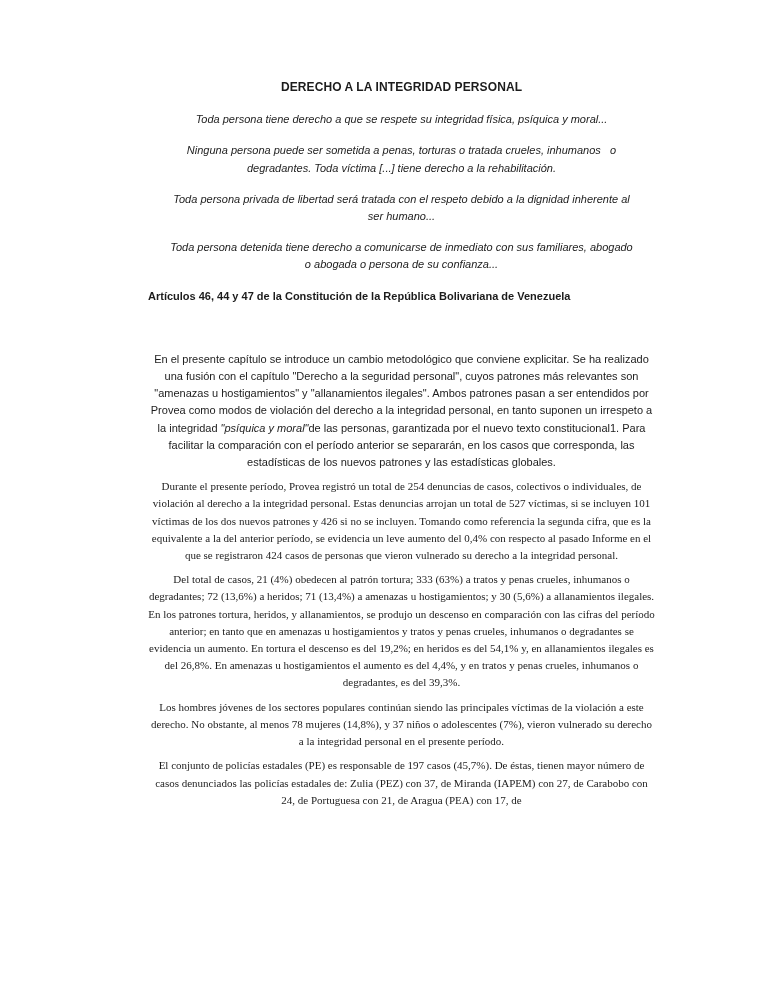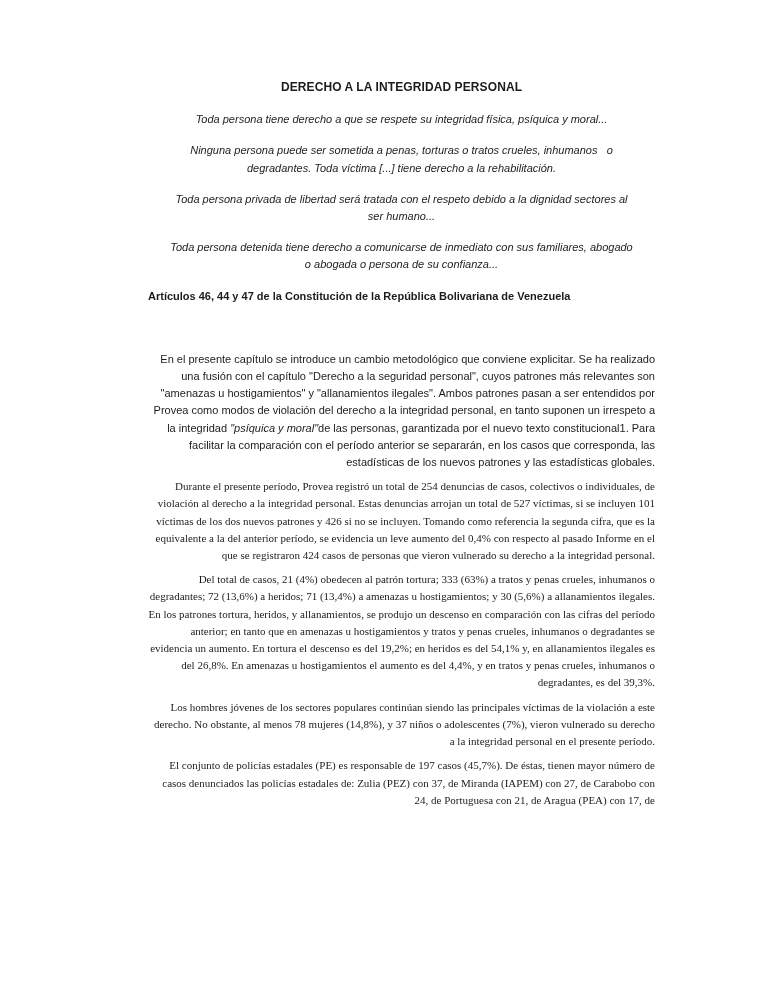--- a/index.html
+++ b/index.html
@@ -38,39 +38,39 @@
     text-align: center;
     white-space: pre-wrap; 
   }
   .attribution {
     margin: 1px 0 46px 0;
     font-weight: bold;
     text-align: left;
   }
   .para {
     margin: 0 0 7px 0;
-    text-align: right;
+    text-align: center;
   }
   .para + .para { margin-top: 0; font-family: Liberation Serif, serif; }
   .inline-italic { font-style: italic; }
 </style>
 </head>
 <body>
 
 <div class="page">
   <div class="content">
 
     <h1 class="doc-title">DERECHO A LA INTEGRIDAD PERSONAL</h1>
 
     <blockquote class="quote">Toda persona tiene derecho a que se respete su integridad física, psíquica y moral...</blockquote>
 
-    <blockquote class="quote">Ninguna persona puede ser sometida a penas, torturas o tratos crueles, inhumanos   o
+    <blockquote class="quote">Ninguna persona puede ser sometida a penas, torturas o tratada crueles, inhumanos   o
 degradantes. Toda víctima [...] tiene derecho a la rehabilitación.</blockquote>
 
-    <blockquote class="quote">Toda persona privada de libertad será tratada con el respeto debido a la dignidad sectores al
+    <blockquote class="quote">Toda persona privada de libertad será tratada con el respeto debido a la dignidad inherente al
 ser humano...</blockquote>
 
     <blockquote class="quote">Toda persona detenida tiene derecho a comunicarse de inmediato con sus familiares, abogado
 o abogada o persona de su confianza...</blockquote>
 
 
     <p class="attribution">Artículos 46, 44 y 47 de la Constitución de la República Bolivariana de Venezuela</p>
 
     <p class="para"><span>En el presente capítulo se introduce un cambio metodológico que conviene explicitar. Se ha realizado una fusión con el capítulo "Derecho a la seguridad personal", cuyos patrones más relevantes son "amenazas u hostigamientos" y "allanamientos ilegales". Ambos patrones pasan a ser entendidos por Provea como modos de violación del derecho a la integridad personal, en tanto suponen un irrespeto a la integridad </span><span class="inline-italic">"psíquica y moral"</span><span>de las personas, garantizada por el nuevo texto constitucional1. Para facilitar la comparación con el período anterior se separarán, en los casos que corresponda, las estadísticas de los nuevos patrones y las estadísticas globales.</span></p>
 

